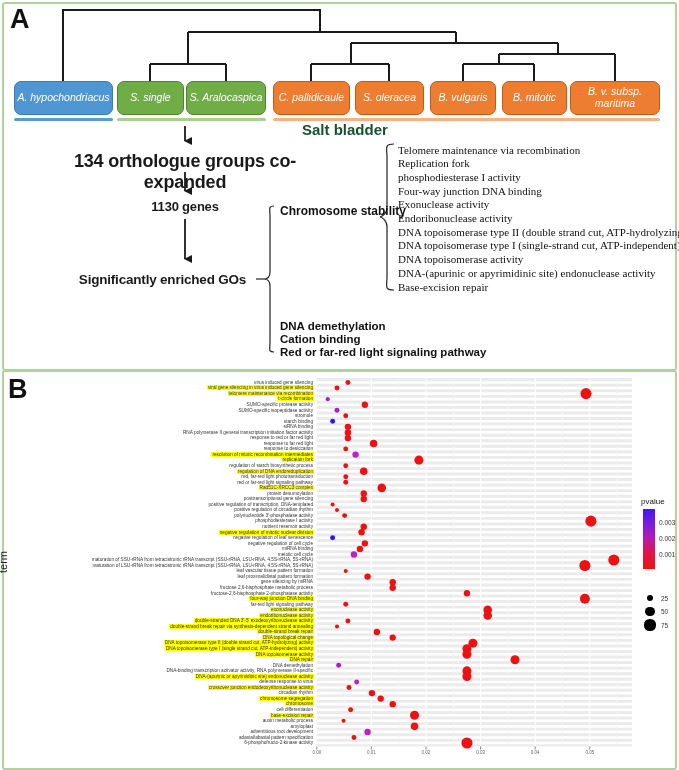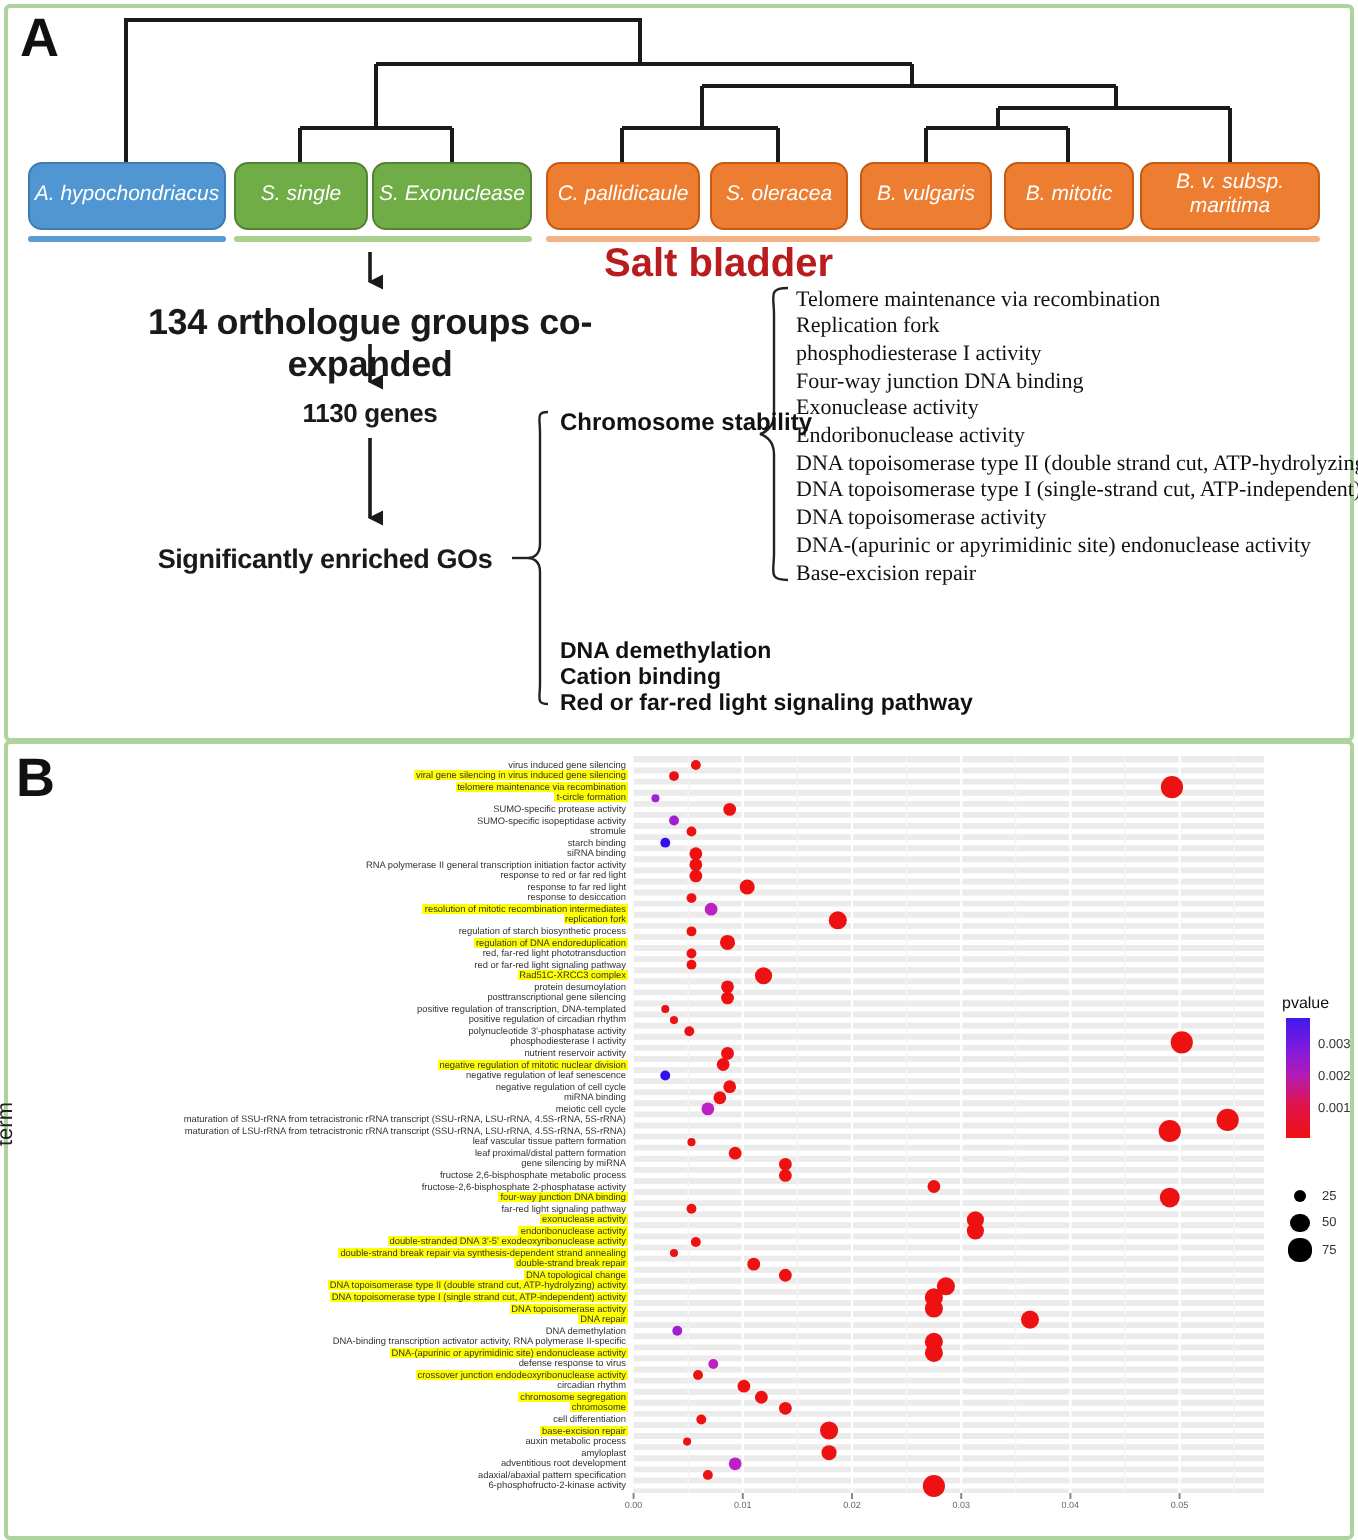--- a/index.html
+++ b/index.html
@@ -58,34 +58,34 @@
   <g stroke="#222" stroke-width="1.2" fill="none">
     <path d="M256,279 H264"></path>
     <path d="M274,206 C268,206 270,209 270,216 L270,272 C270,278 266,279 264,279 C266,279 270,280 270,286 L270,342 C270,349 268,352 274,352"></path>
     <path d="M394,144 C384,144 387,148 387,157 L387,207 C387,214 382,216.5 380,217 C382,217.5 387,220 387,227 L387,277 C387,286 384,290 394,290"></path>
   </g>
 </svg>
 
 <div id="speciesRow">
     <div class="sp-box" style="left: 14px; top: 81px; width: 99px; background: rgb(79, 150, 210); border: 1.5px solid rgb(59, 124, 179);">A. hypochondriacus</div>
     <div class="sp-box" style="left: 117px; top: 81px; width: 67px; background: rgb(112, 173, 71); border: 1.5px solid rgb(84, 130, 53);">S. single</div>
-    <div class="sp-box" style="left: 186px; top: 81px; width: 80px; background: rgb(112, 173, 71); border: 1.5px solid rgb(84, 130, 53);">S. Exonuclease</div>
+    <div class="sp-box" style="left: 186px; top: 81px; width: 80px; background: rgb(112, 173, 71); border: 1.5px solid rgb(84, 130, 53);">S. Aralocaspica</div>
     <div class="sp-box" style="left: 273px; top: 81px; width: 77px; background: rgb(237, 125, 49); border: 1.5px solid rgb(197, 90, 17);">C. pallidicaule</div>
     <div class="sp-box" style="left: 355px; top: 81px; width: 69px; background: rgb(237, 125, 49); border: 1.5px solid rgb(197, 90, 17);">S. oleracea</div>
     <div class="sp-box" style="left: 430px; top: 81px; width: 66px; background: rgb(237, 125, 49); border: 1.5px solid rgb(197, 90, 17);">B. vulgaris</div>
     <div class="sp-box" style="left: 502px; top: 81px; width: 65px; background: rgb(237, 125, 49); border: 1.5px solid rgb(197, 90, 17);">B. mitotic</div>
     <div class="sp-box" style="left: 570px; top: 81px; width: 90px; background: rgb(237, 125, 49); border: 1.5px solid rgb(197, 90, 17);">B. v. subsp. maritima</div>
   </div>
 <div id="underlines">
     <div class="underline" style="left: 14px; width: 99px; top: 118px; background: rgb(91, 155, 213);"></div>
     <div class="underline" style="left: 117px; width: 149px; top: 118px; background: rgb(169, 209, 142);"></div>
     <div class="underline" style="left: 273px; width: 387px; top: 118px; background: rgb(244, 177, 131);"></div>
   </div>
 
-<div class="abs" style="left:302px;top:121px;font-size:20px;font-weight:bold;color:#b91c1c;">Salt bladder</div>
+<div class="abs" style="left:302px;top:121px;font-size:15px;font-weight:bold;color:#14532d;">Salt bladder</div>
 
 <div class="flow-text" style="left:60px;top:151px;width:250px;font-size:18px;">134 orthologue groups co-expanded</div>
 <div class="flow-text" style="left:110px;top:199px;width:150px;font-size:13px;">1130 genes</div>
 <div class="flow-text" style="left:70px;top:272px;width:185px;font-size:13.5px;">Significantly enriched GOs</div>
 
 <div class="bold-item" style="left:280px;top:204px;font-size:12px;">Chromosome stability</div>
 
 <div id="csItems">
     <div class="serif-item" style="left: 398px; top: 143.5px;">Telomere maintenance via recombination</div>
     <div class="serif-item" style="left: 398px; top: 157.2px;">Replication fork</div>

